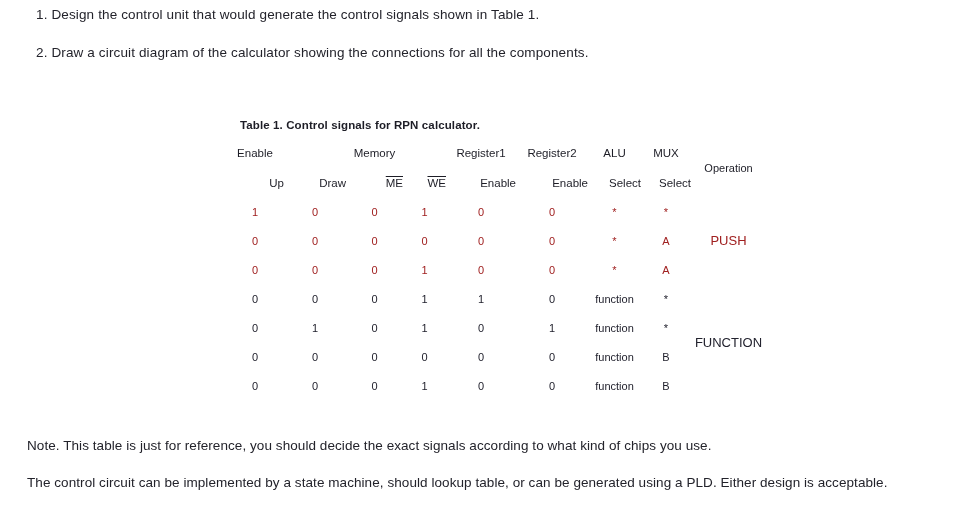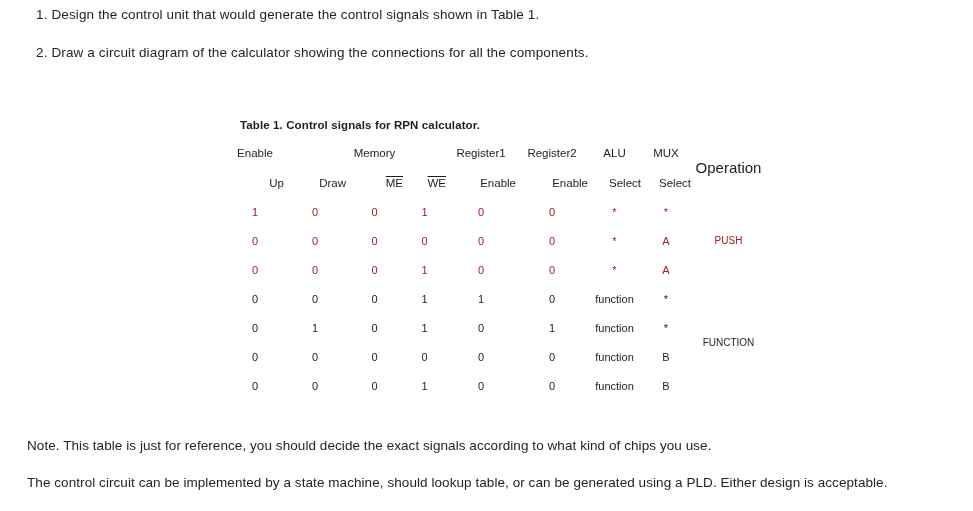--- a/index.html
+++ b/index.html
@@ -75,35 +75,35 @@
     height: 30px;
     font-weight: bold;
     font-size: 11.5px;
     color: #1d1d26;
   }
   .hdr-cell.sub { height: 29px; text-align: right; }
   .ovl { text-decoration: overline; }
 
   .op-head {
     font-weight: bold;
-    font-size: 15px;
+    font-size: 11px;
     color: #1d1d26;
     vertical-align: middle;
   }
 
   
   .data-cell {
     height: 29px;
     font-size: 11px;
   }
   .row-red  { color: #a02020; }
   .row-dark { color: #22222e; }
 
   .op-cell {
-    font-size: 10px;
+    font-size: 13px;
     vertical-align: middle;
   }
   .op-push { color: #a02020; }
   .op-func { color: #22222e; }
 
   
   .notes {
     position: absolute;
     left: 0;
     top: 437px;

